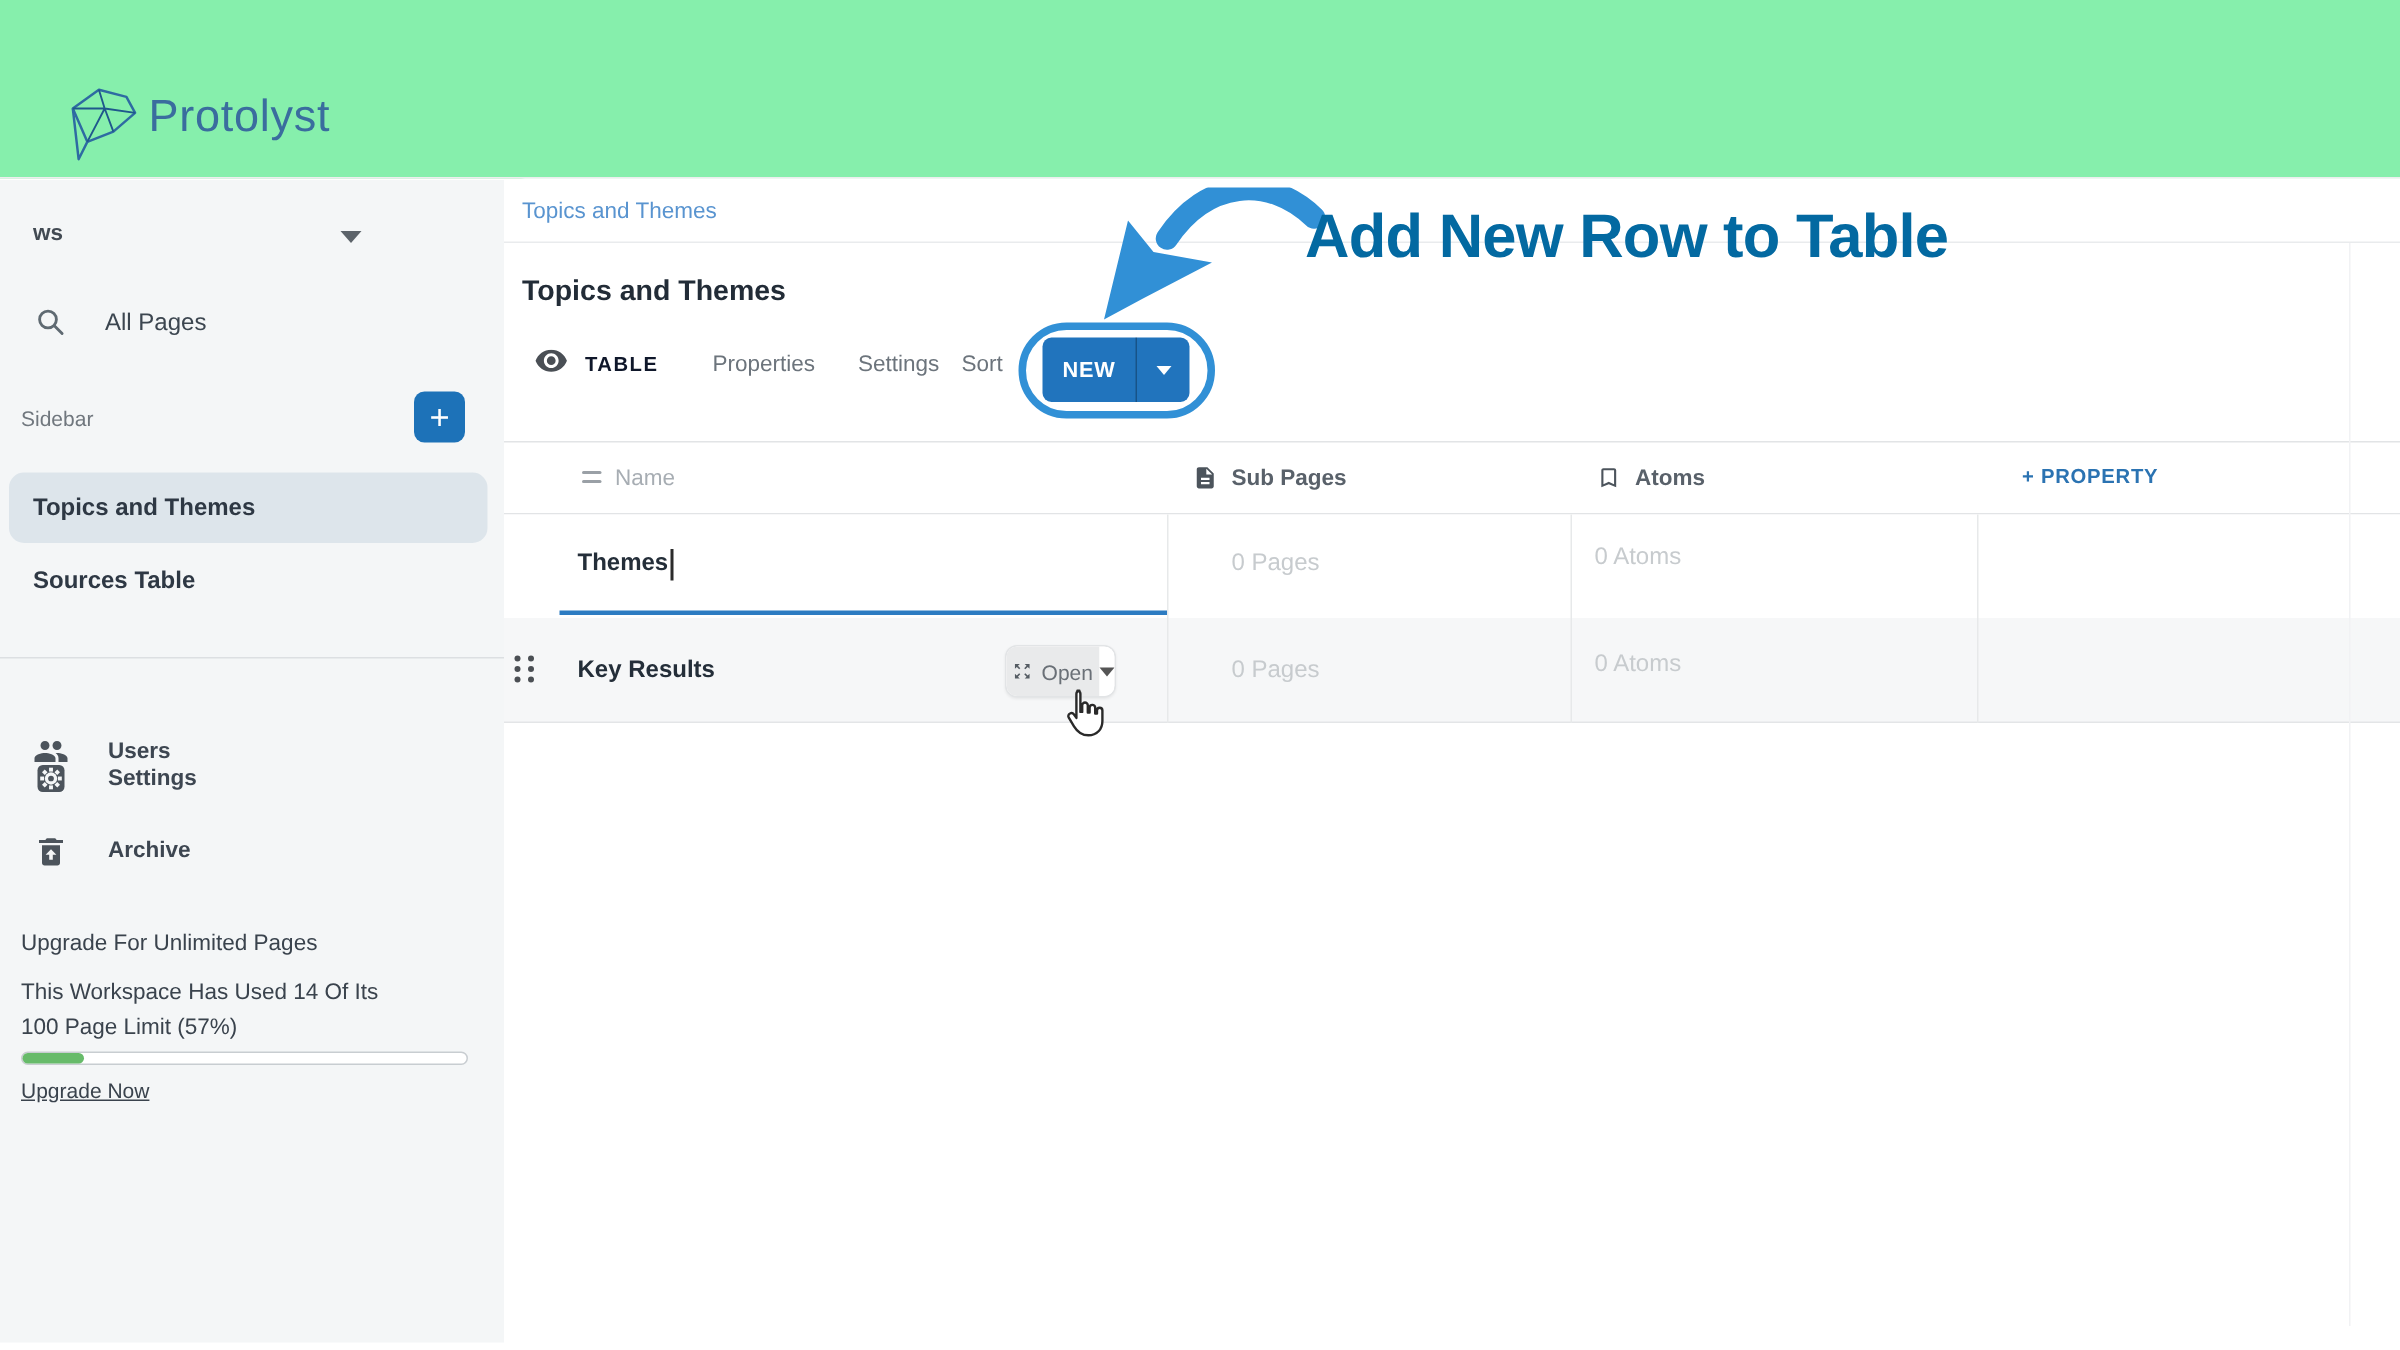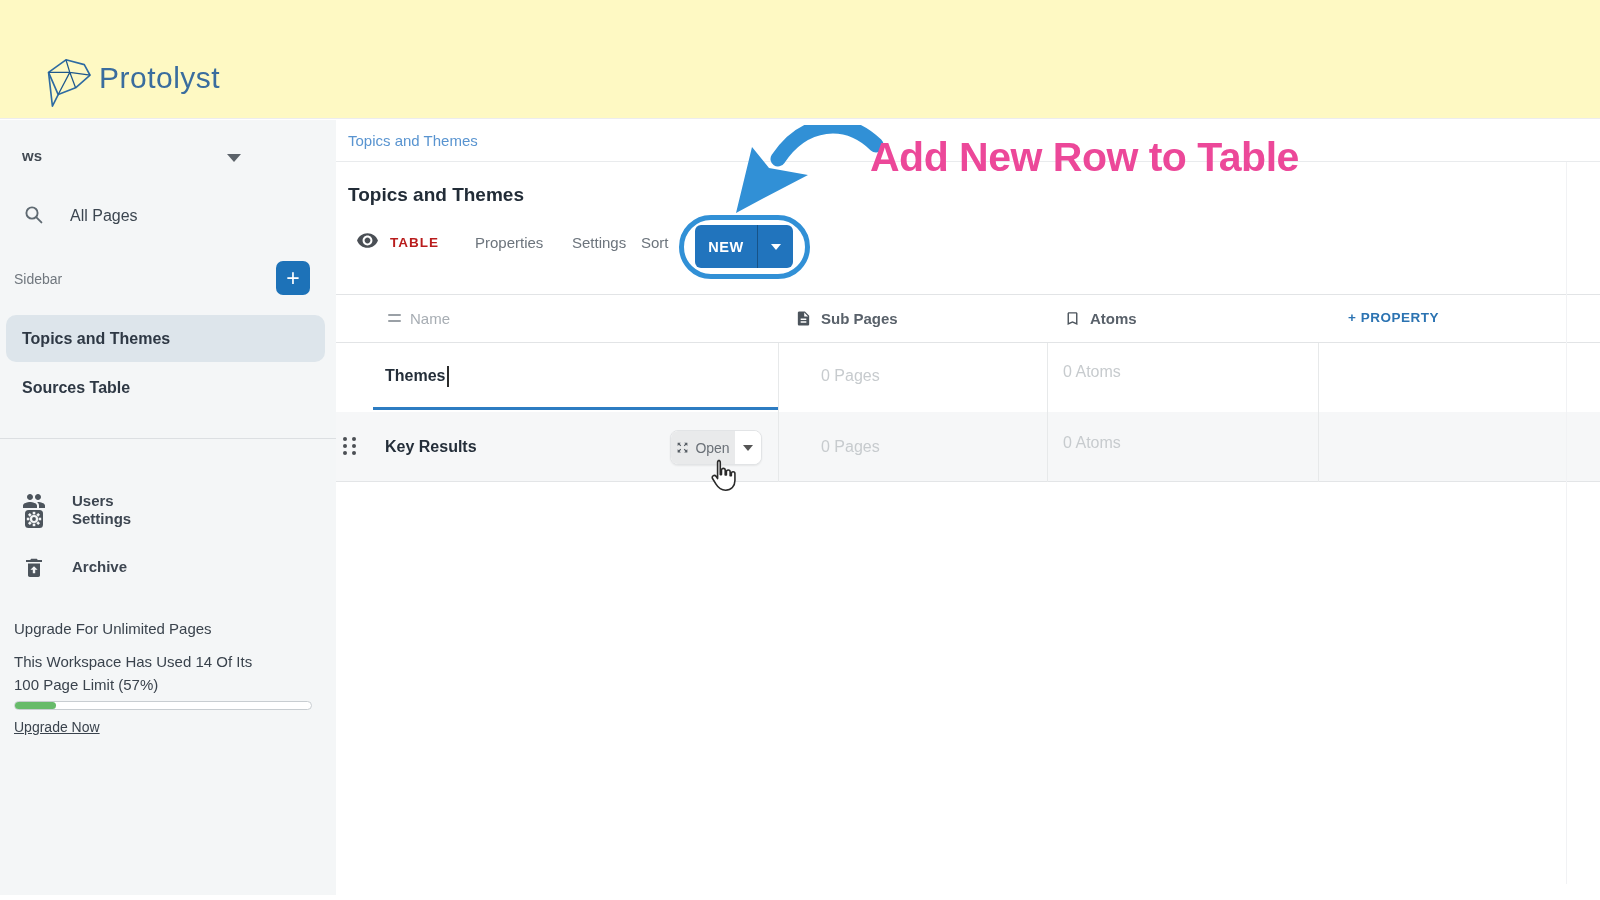--- a/index.html
+++ b/index.html
@@ -1,20 +1,20 @@
 <!DOCTYPE html>
 <html><head>
 <meta charset="utf-8">
 <style>
   html,body{margin:0;padding:0;width:1600px;height:900px;overflow:hidden;background:#fff;
     font-family:"Liberation Sans", sans-serif;-webkit-font-smoothing:antialiased;}
   *{box-sizing:border-box;}
 
   
-  .topbar{position:absolute;left:0;top:0;width:1600px;height:119px;background:#fef9c3;border-bottom:1px solid #ededee;}
+  .topbar{position:absolute;left:0;top:0;width:1600px;height:119px;background:#86efac;border-bottom:1px solid #ededee;}
   .logo{position:absolute;left:36px;top:55px;}
   .brand{position:absolute;left:99px;top:61px;font-size:30px;color:#3a6d9e;letter-spacing:.5px;}
 
   
   .sidebar{position:absolute;left:0;top:120px;width:336px;height:775px;background:#f4f6f7;}
   .ws-name{position:absolute;left:22px;top:27px;font-size:15px;font-weight:700;color:#424a53;}
   .ws-caret{position:absolute;left:227px;top:34px;width:0;height:0;border-left:7px solid transparent;border-right:7px solid transparent;border-top:8px solid #5c636a;}
   .allpages-icon{position:absolute;left:24px;top:85px;}
   .allpages-label{position:absolute;left:70px;top:87px;font-size:16px;font-weight:500;color:#3c4650;}
   .sb-label{position:absolute;left:14px;top:151px;font-size:14px;color:#70777e;}
@@ -32,31 +32,31 @@
   .progress-fill{height:100%;background:#67bb6a;border-radius:6px;}
   .upg-link{position:absolute;left:14px;top:599px;font-size:14px;color:#3a434d;text-decoration:underline;cursor:pointer;}
 
   
   .main{position:absolute;left:336px;top:119px;width:1264px;height:781px;background:#fff;border-top-left-radius:14px;}
   .breadcrumb{position:absolute;left:12px;top:13px;font-size:15px;color:#5994d0;cursor:pointer;}
   .bc-border{position:absolute;left:0;top:42px;width:1264px;height:1px;background:#e9ebed;}
   .page-title{position:absolute;left:12px;top:52px;font-size:19px;font-weight:700;color:#222c37;}
 
   .eye{position:absolute;left:20px;top:114px;}
-  .tb-view{position:absolute;left:54px;top:116px;font-size:13.5px;font-weight:700;letter-spacing:1px;color:#b91c1c;cursor:pointer;}
+  .tb-view{position:absolute;left:54px;top:116px;font-size:13.5px;font-weight:700;letter-spacing:1px;color:#0f172a;cursor:pointer;}
   .tb-item{position:absolute;top:115px;font-size:15px;color:#6c747c;cursor:pointer;}
   .tb-props{left:139px;} .tb-filters{left:236px;} .tb-sort{left:305px;}
 
   .new-ring{position:absolute;left:343px;top:96px;width:131px;height:64px;border:5px solid #3190d6;border-radius:32px;pointer-events:none;z-index:6;}
   .new-btn{position:absolute;left:359px;top:106px;width:98px;height:43px;background:#2174bd;border-radius:6px;display:flex;align-items:center;cursor:pointer;z-index:5;}
   .new-label{width:62px;text-align:center;color:#fff;font-size:14.5px;font-weight:700;letter-spacing:.5px;}
   .new-sep{width:1px;height:43px;background:rgba(0,0,0,.28);}
   .new-caret{margin:0 auto;width:0;height:0;border-left:5px solid transparent;border-right:5px solid transparent;border-top:6px solid #fff;}
   .annot-arrow{position:absolute;left:358px;top:6px;z-index:7;pointer-events:none;}
-  .annot-text{position:absolute;left:534px;top:15px;font-size:41px;font-weight:700;color:#ec4899;letter-spacing:-.5px;white-space:nowrap;z-index:7;}
+  .annot-text{position:absolute;left:534px;top:15px;font-size:41px;font-weight:700;color:#0369a1;letter-spacing:-.5px;white-space:nowrap;z-index:7;}
 
   
   .h-top{position:absolute;left:0;top:175px;width:1264px;height:1px;background:#e2e4e6;}
   .h-bot{position:absolute;left:0;top:223px;width:1264px;height:1px;background:#e2e4e6;}
   .hdr{position:absolute;top:175px;height:48px;display:flex;align-items:center;gap:9px;}
   .hdr-name{left:52px;color:#a7adb3;font-size:15px;font-weight:500;}
   .hdr-sub{left:459px;color:#59616a;font-size:15px;font-weight:600;}
   .hdr-atoms{left:728px;color:#59616a;font-size:15px;font-weight:600;}
   .hdr-prop{position:absolute;left:1012px;top:175px;height:48px;line-height:48px;color:#2b73b2;font-size:13.5px;font-weight:700;letter-spacing:.5px;cursor:pointer;}
   .eqicon span{display:block;height:2px;background:#9aa0a6;border-radius:1px;}
@@ -71,21 +71,21 @@
 
   .cell-name{position:absolute;left:49px;top:0;height:100%;display:flex;align-items:center;font-size:16px;font-weight:700;color:#242e39;}
   .cell-ph{position:absolute;top:0;height:100%;display:flex;align-items:center;font-size:16px;color:#c7cbce;}
   .cell-wrap{position:absolute;left:442px;top:0;width:269px;height:100%;margin-left:28px;}
   .cell-wrap2{position:absolute;left:711px;top:0;width:271px;height:100%;}
   .txt-cursor{display:inline-block;width:2px;height:21px;background:#2b2b2b;margin-left:2px;}
 
   .drag-dots{position:absolute;left:7px;top:25px;display:grid;grid-template-columns:4px 4px;grid-template-rows:4px 4px 4px;gap:3px 5px;cursor:grab;}
   .drag-dots i{width:4px;height:4px;border-radius:50%;background:#4b4f54;}
 
-  .open-ctl{position:absolute;left:334px;top:18px;width:92px;height:35px;background:#fff;border:1px solid #e2e4e6;border-radius:8px;display:flex;overflow:hidden;box-shadow:0 1px 2px rgba(0,0,0,.07);cursor:pointer;}
+  .open-ctl{position:absolute;left:334px;top:18px;width:74px;height:35px;background:#fff;border:1px solid #e2e4e6;border-radius:8px;display:flex;overflow:hidden;box-shadow:0 1px 2px rgba(0,0,0,.07);cursor:pointer;}
   .open-main{width:64px;background:#e9eaeb;display:flex;align-items:center;justify-content:center;gap:6px;}
   .open-label{font-size:14px;color:#6a7077;}
   .open-caret-seg{flex:1;display:flex;align-items:center;justify-content:center;background:#fff;}
   .open-caret{width:0;height:0;border-left:5px solid transparent;border-right:5px solid transparent;border-top:6px solid #555;}
 
   .hand{position:absolute;left:370px;top:339px;z-index:9;pointer-events:none;}
   .right-line{position:absolute;left:1230px;top:43px;width:1px;height:722px;background:#f1f2f4;}
 </style>
 </head>
 <body>

